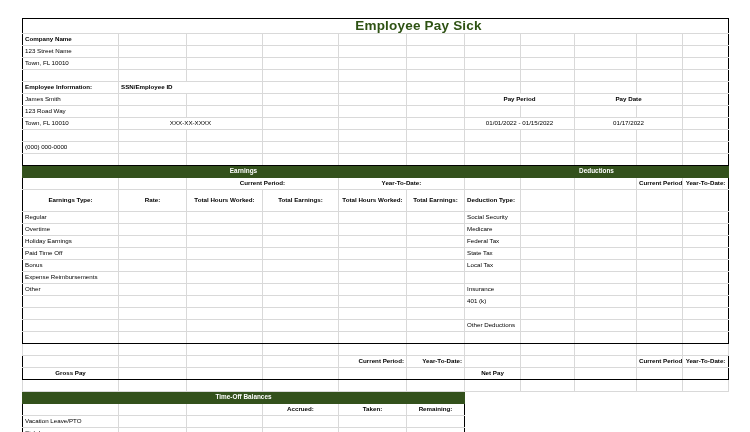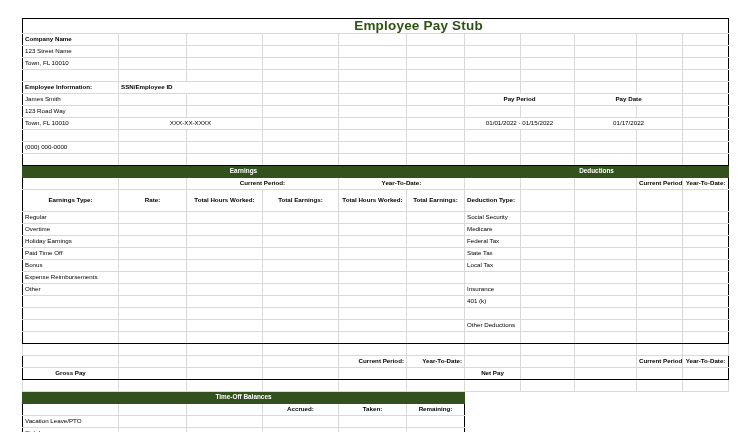--- a/index.html
+++ b/index.html
@@ -91,21 +91,21 @@
     <col style="width:62px">
     <col style="width:46px">
     <col style="width:46px">
   </colgroup>
 
   <tbody>
         <tr>
     <td class="fr-t fr-l nb-r"></td>
     <td class="fr-t nb-l nb-r"></td>
     <td class="fr-t nb-l nb-r"></td>
-    <td class="fr-t nb-l nb-r title-cell" colspan="5">Employee Pay Stub</td>
+    <td class="fr-t nb-l nb-r title-cell" colspan="5">Employee Pay Sick</td>
     <td class="fr-t nb-l nb-r"></td>
     <td class="fr-t nb-l nb-r"></td>
     <td class="fr-t nb-l fr-r"></td>
   </tr>
 
   <tr>
     <td class="fr-l b">Company Name</td>
     <td></td>
     <td></td>
     <td></td>

